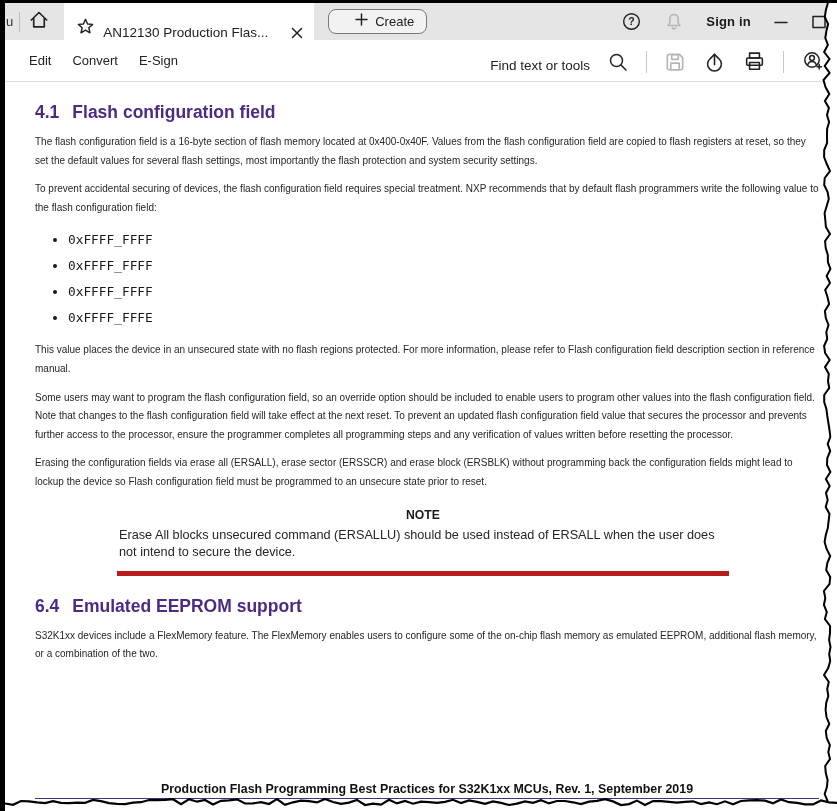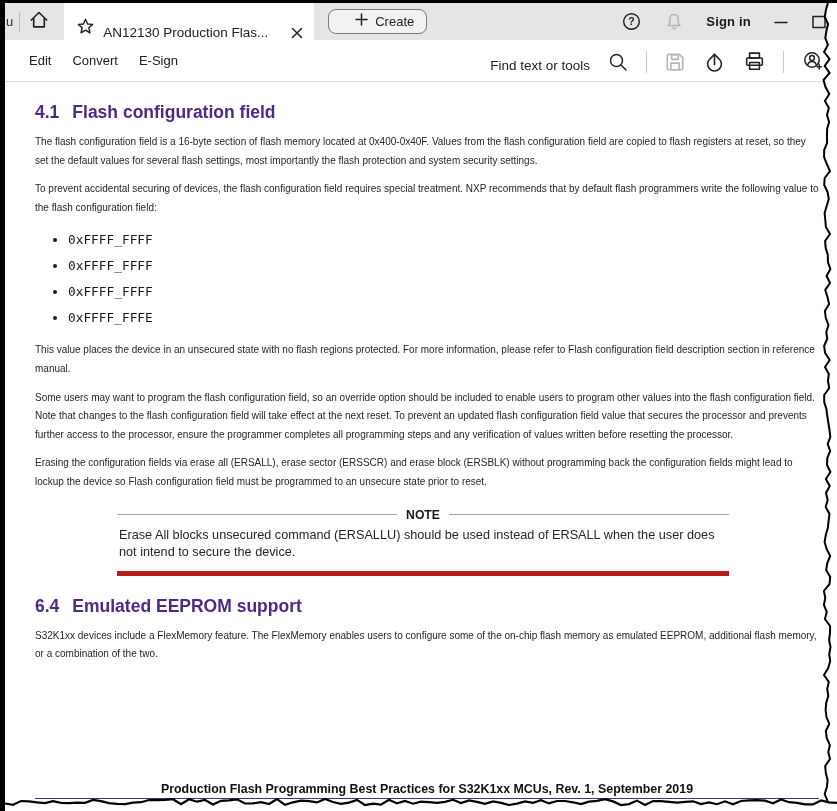--- a/index.html
+++ b/index.html
@@ -37,21 +37,21 @@
   .tdiv{width:1px;height:22px;background:#c9c9c9;}
   
   .doc{position:relative;background:#fff;height:729px;padding:0 16px 0 30px;box-sizing:border-box;color:#262626;}
   .h2{color:#4C2A85;font-size:17.5px;font-weight:bold;margin:20px 0 10px 0;}
   .h2 .num{margin-right:13px;}
   .para{font-size:10px;line-height:18.6px;margin:0 0 10px 0;}
   .hexlist{list-style:disc;margin:14px 0 14px 0;padding-left:33px;}
   .hexlist li{font-family:"DejaVu Sans Mono",monospace;font-size:12.8px;color:#1a1a1a;margin-bottom:8px;line-height:18px;}
   .redline{text-decoration-color:#cf3f2f;text-decoration-thickness:1.5px;text-underline-offset:3px;text-align:right;}
   .notebox{margin:16px 0 14px 82px;width:612px;}
-  .note-head{display:flex;align-items:center;}
+  .note-head{display:flex;align-items:center;flex-direction:column;}
   .note-head .nline{flex:1;height:1px;background:#a3a3a3;}
   .note-label{font-size:12.2px;font-weight:bold;color:#1a1a1a;margin:0 9px;}
   .note-body{font-size:12.7px;line-height:17.5px;padding:5px 2px 9px 2px;border-bottom:5px solid #b91c1c;}
   .footer{position:absolute;left:30px;right:18px;bottom:14px;}
   .footer-title{text-align:center;font-size:12.4px;font-weight:bold;color:#111;margin-bottom:2px;}
   .footer-rule{height:0;border-top:1.6px solid #41317E;margin-bottom:3px;}
   .footer-row{display:flex;justify-content:space-between;align-items:baseline;}
   .footer-left{color:#4C2A85;font-size:13.2px;}
   .footer-page{color:#4C2A85;font-size:13px;font-weight:bold;}
   

